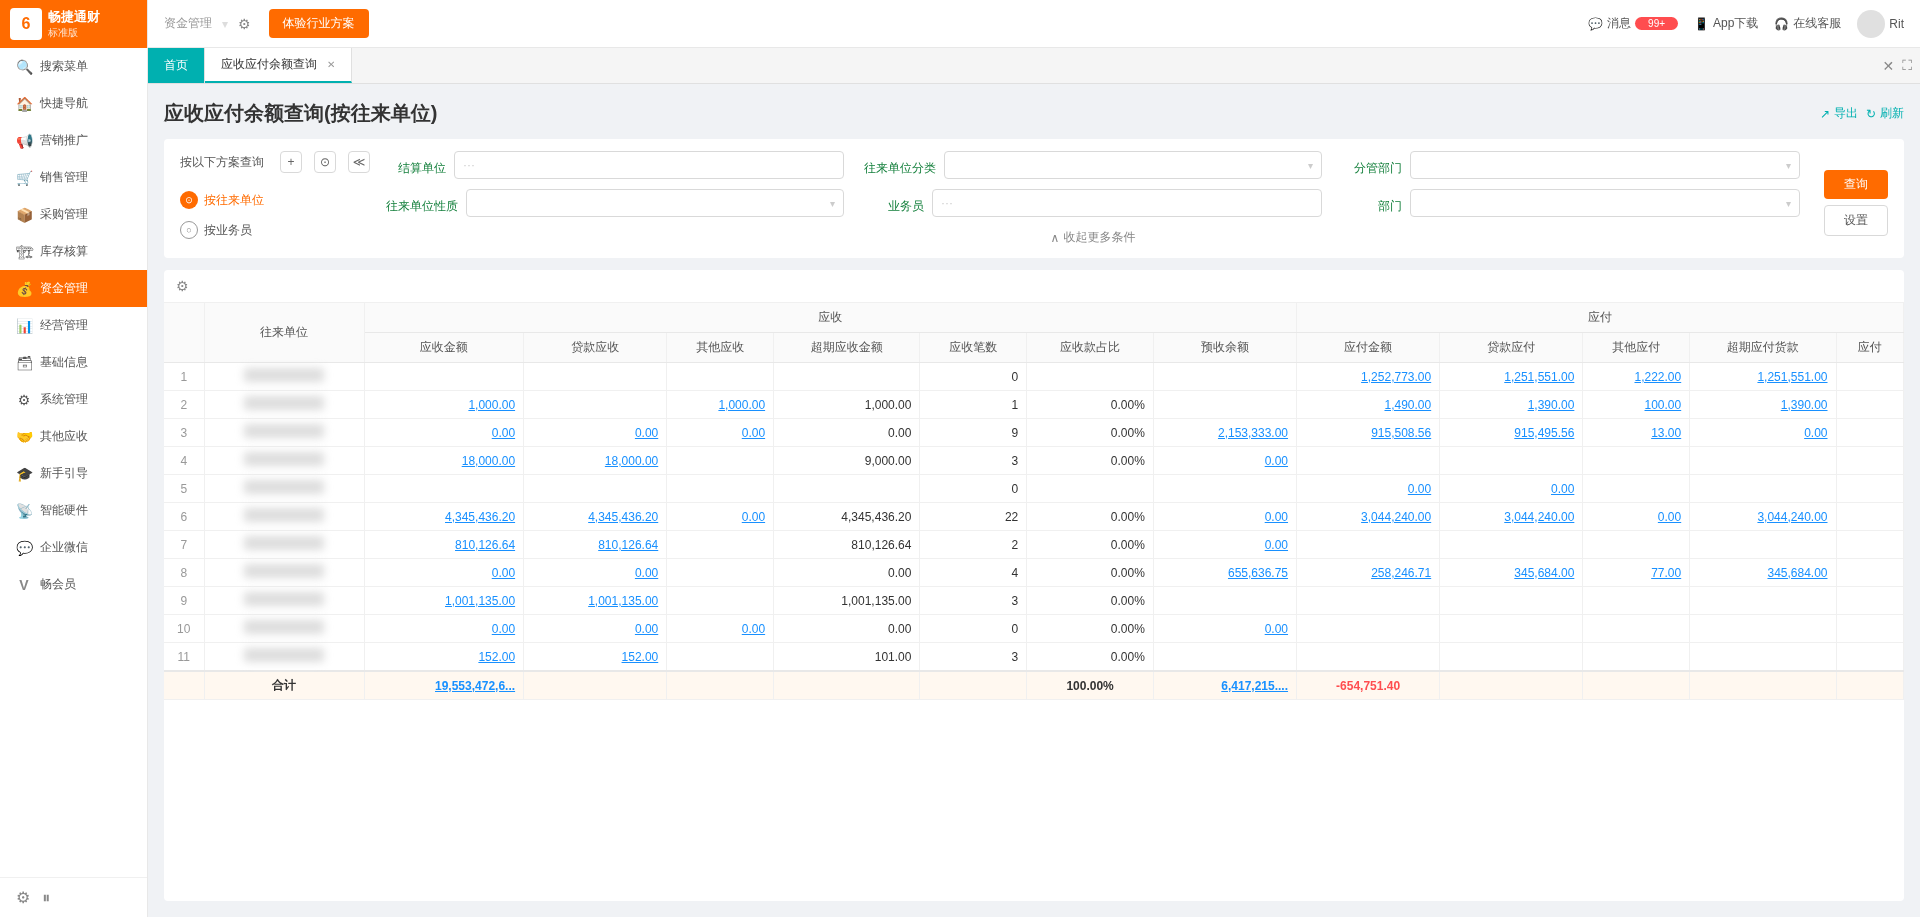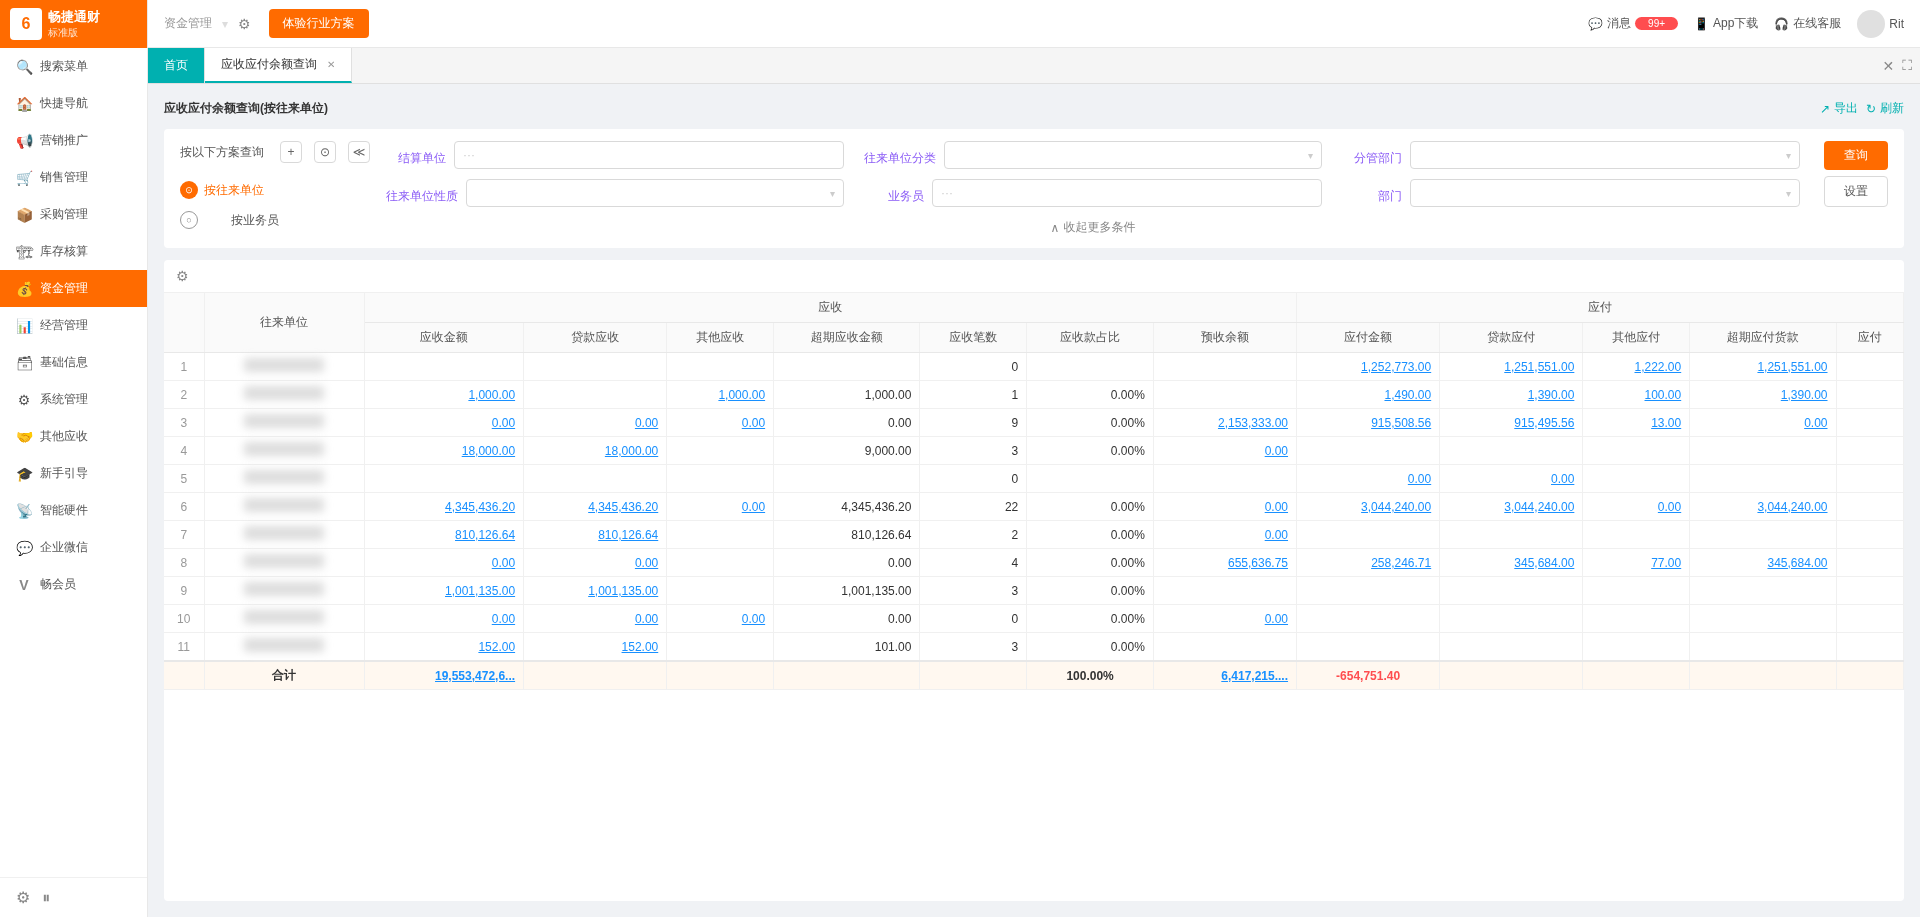--- a/index.html
+++ b/index.html
@@ -72,21 +72,21 @@
     .main {
       position: fixed; left: 148px; right: 0; top: 84px; bottom: 0;
       background: #f0f2f5; overflow: hidden;
     }
     .page-container { padding: 16px; height: 100%; overflow: hidden; display: flex; flex-direction: column; }
 
     .page-header {
       display: flex; align-items: center; justify-content: space-between;
       margin-bottom: 12px;
     }
-    .page-title { font-size: 12px; font-weight: bold; color: #333; }
+    .page-title { font-size: 20px; font-weight: bold; color: #333; }
     .page-actions { display: flex; gap: 8px; }
     .action-btn {
       display: flex; align-items: center; gap: 4px; color: #00b0b0;
       cursor: pointer; font-size: 12px;
     }
 
     
     .filter-area {
       background: #fff; border-radius: 4px; padding: 12px 16px 8px;
       margin-bottom: 12px;
@@ -96,42 +96,42 @@
       width: 22px; height: 22px; border: 1px solid #d9d9d9; border-radius: 4px;
       display: flex; align-items: center; justify-content: center; cursor: pointer;
       font-size: 12px; color: #666;
     }
     .filter-option { display: flex; align-items: center; gap: 6px; padding: 4px 0; }
     .filter-option-icon {
       width: 18px; height: 18px; background: #ff6b00; border-radius: 50%;
       display: flex; align-items: center; justify-content: center; color: #fff; font-size: 10px;
     }
     .filter-option-label { font-size: 12px; color: #ff6b00; }
-    .filter-option-label2 { font-size: 12px; color: #555; margin-left: 27px; }
+    .filter-option-label2 { font-size: 12px; color: #555; }
     .filter-field { display: flex; align-items: center; gap: 8px; }
-    .filter-label { color: #8b5cf6; font-size: 12px; white-space: nowrap; min-width: 60px; text-align: right; margin-top: 7px; }
+    .filter-label { color: #15803d; font-size: 12px; white-space: nowrap; min-width: 60px; text-align: right; margin-top: 7px; }
     .filter-input {
       flex: 1; height: 28px; border: 1px solid #d9d9d9; border-radius: 4px;
       padding: 0 8px; font-size: 12px; display: flex; align-items: center; color: #999;
       position: relative; cursor: pointer;
     }
     .filter-input .dots { color: #ccc; }
     .filter-input .chevron { margin-left: auto; color: #ccc; font-size: 10px; }
     .filter-collapse { display: flex; justify-content: center; padding: 4px 0; }
     .filter-collapse-btn {
       display: flex; align-items: center; gap: 4px; color: #888; cursor: pointer; font-size: 12px;
     }
 
     
     .query-btn-area {
       display: flex; flex-direction: column; gap: 6px; padding-left: 8px;
     }
     .query-btn {
       background: #ff6b00; color: #fff; border: none; border-radius: 4px;
-      padding: 6px 20px; cursor: pointer; font-size: 12px; width: 64px;
+      padding: 6px 20px; cursor: pointer; font-size: 12px; width: 64px; margin-top: 19px;
     }
     .settings-btn {
       background: #fff; color: #555; border: 1px solid #d9d9d9; border-radius: 4px;
       padding: 6px 16px; cursor: pointer; font-size: 12px; width: 64px;
     }
 
     
     .table-container {
       background: #fff; border-radius: 4px; flex: 1; overflow: hidden; display: flex; flex-direction: column;
     }

